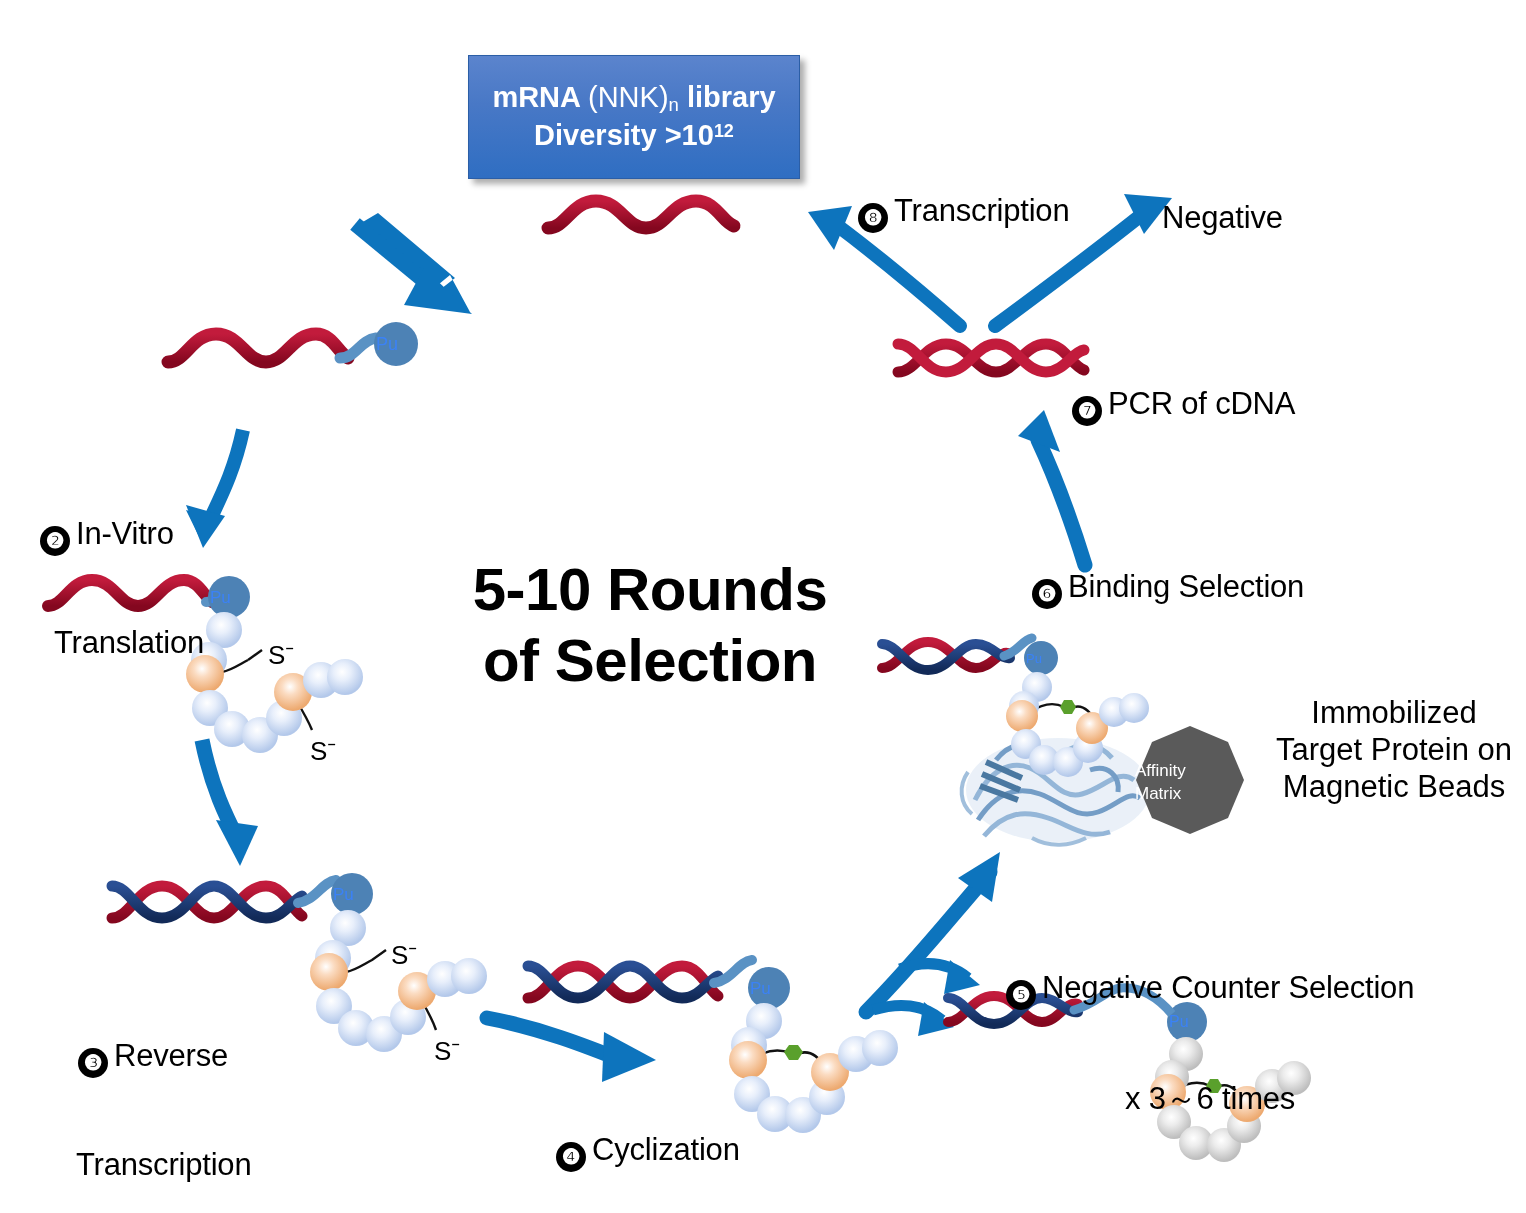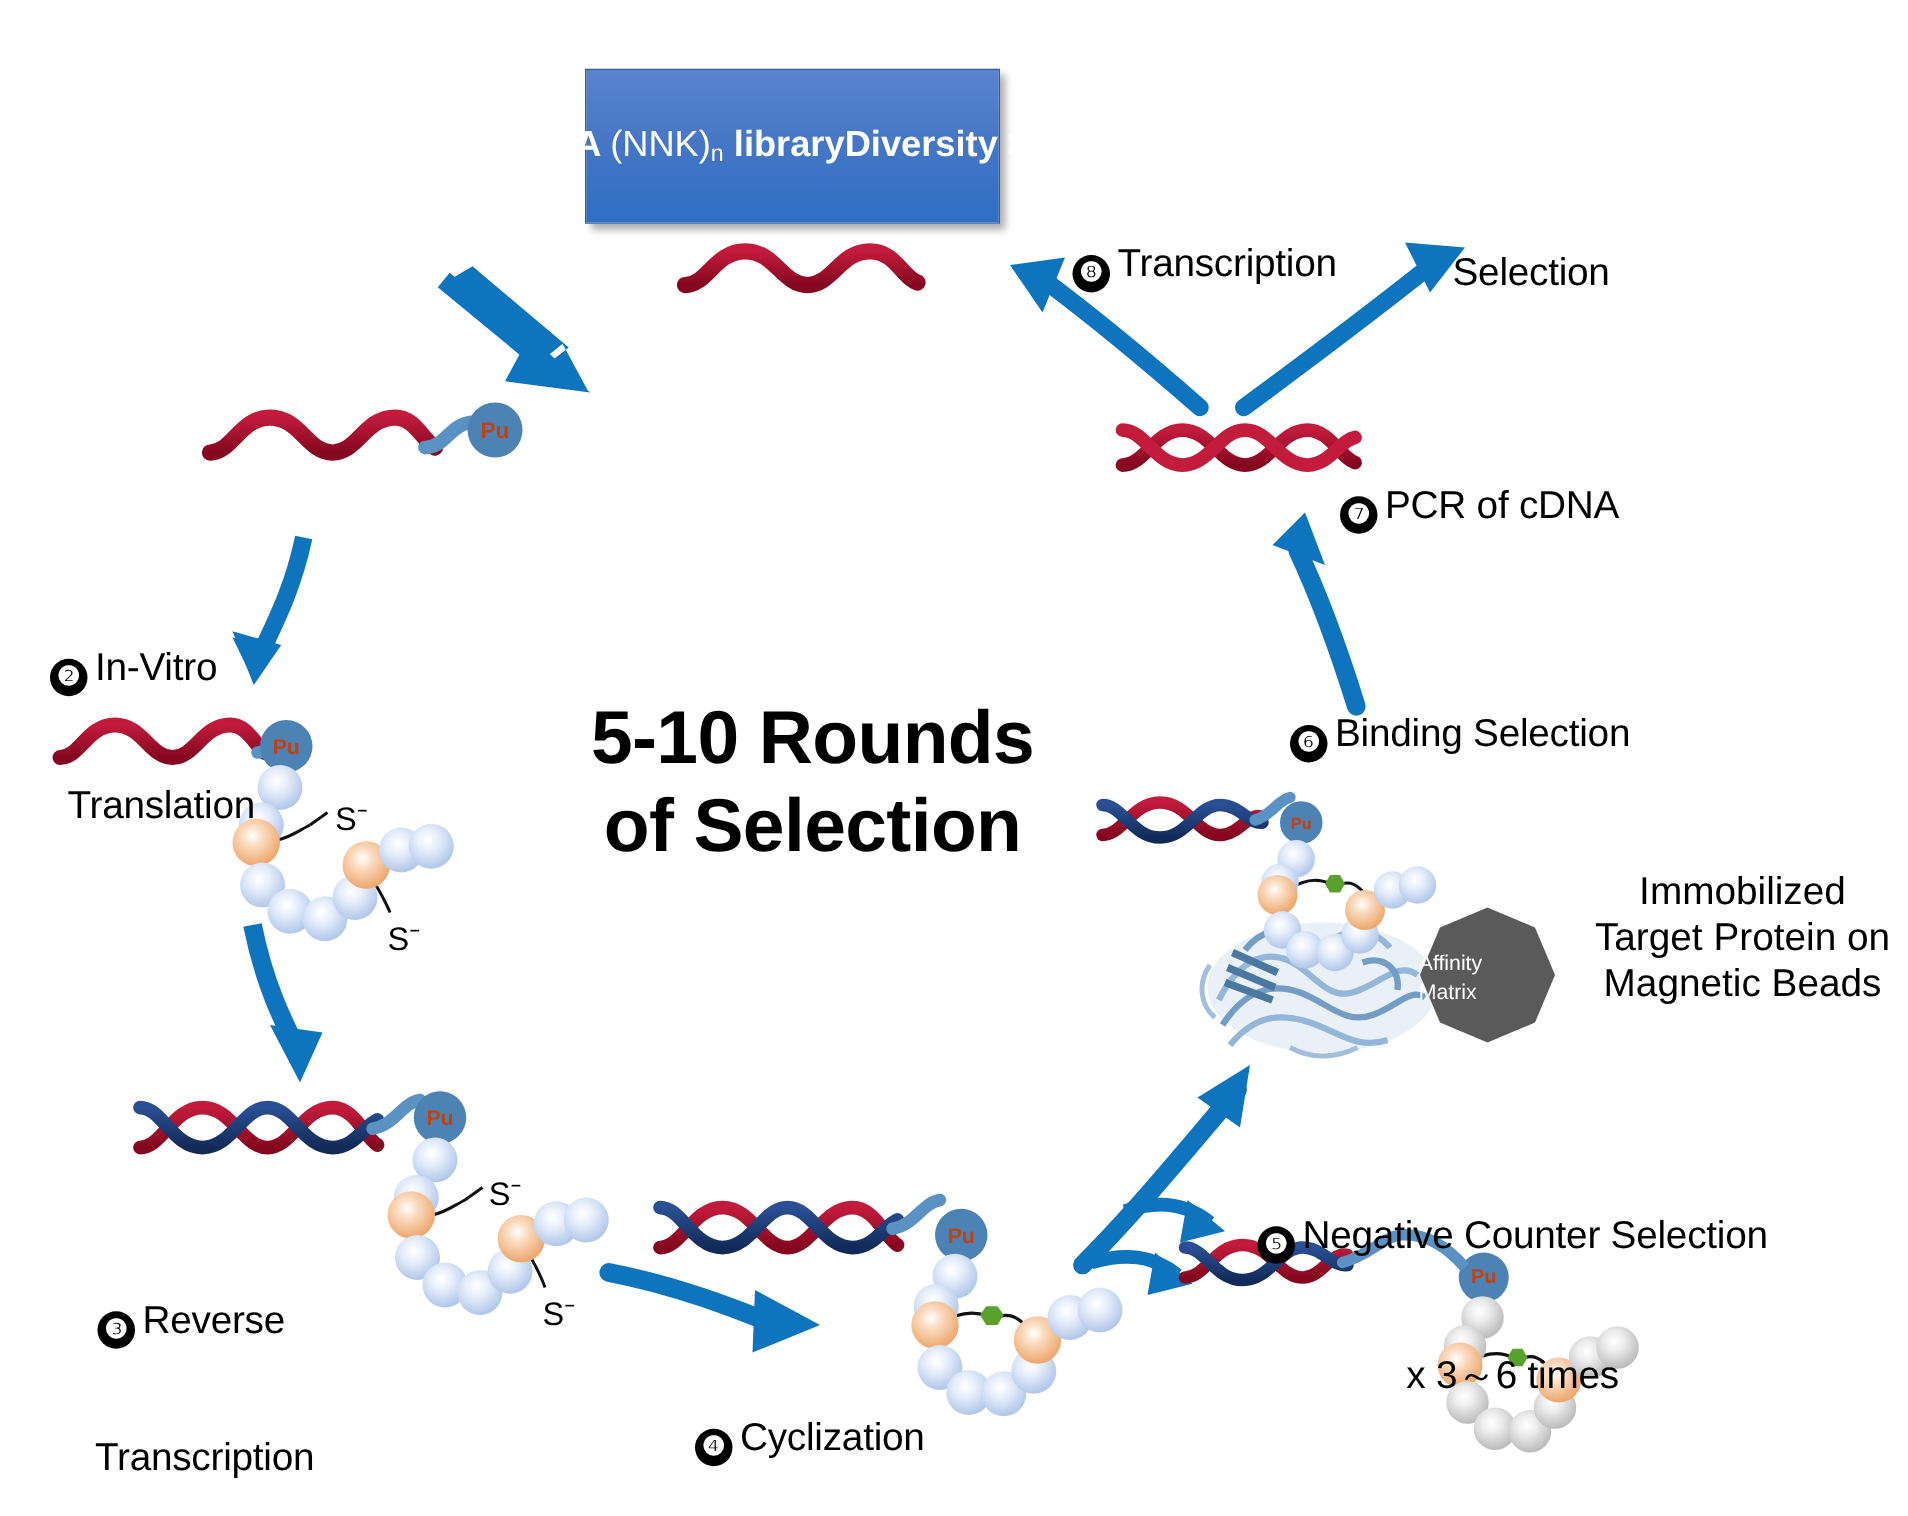--- a/index.html
+++ b/index.html
@@ -68,21 +68,21 @@
   #library-box {
     position: absolute;
     left: 468px;
     top: 55px;
     width: 330px;
     height: 122px;
     background: linear-gradient(180deg, #5b84cd 0%, #4878c6 40%, #2f6ec2 100%);
     border: 1px solid #2b5ea6;
     box-shadow: 5px 5px 6px rgba(0,0,0,0.32);
     display: flex;
-    flex-direction: row;
+    flex-direction: column;
     align-items: center;
     justify-content: center;
     color: #ffffff;
     font-weight: bold;
     font-size: 29px;
     line-height: 1.3;
   }
   #library-box .lib-line { white-space: pre; }
   #library-box .reg { font-weight: normal; }
   sub { font-size: 0.64em; vertical-align: -0.22em; }
@@ -96,24 +96,23 @@
     width: 110px;
     pointer-events: none;
   }
   .s-label {
     position: absolute;
     font-size: 26px;
     color: #000000;
   }
   .pu-label {
     position: absolute;
-    color: #c2410c;
-    font-weight: bold;
+    color: #3b82f6;
+    font-weight: normal;
     font-size: 17px;
-    text-align: center;
     pointer-events: none;
   }
 </style>
 </head>
 <body>
 
 <div id="stage">
 
   <svg id="vector-layer" viewBox="0 0 1526 1213">
     <defs>
@@ -363,21 +362,21 @@
     <div style="text-align:center; margin-top:2px;">x 3～6 times</div>
   </div>
 
   <div class="txt step-label" style="left:1072px; top:387px;"><span class="step-num">❼</span><span>PCR of cDNA</span></div>
 
   <div class="txt step-label" style="left:1032px; top:570px;"><span class="step-num">❻</span><span>Binding Selection</span></div>
 
   <div class="txt step-label" style="left:858px; top:194px;"><span class="step-num">❽</span><span>Transcription</span></div>
 
   <div class="txt step-label" style="left:1124px; top:132px;">
-    <div style="margin-left:38px;">Selection</div>
+    <div style="margin-left:38px;">Negative</div>
   </div>
 
   <div class="side-note" style="left:1258px; top:694px; width:272px;">
     <div>Immobilized</div>
     <div>Target Protein on</div>
     <div>Magnetic Beads</div>
   </div>
 
   <div class="matrix-label" style="left:1135px; top:760px;">
     <div>Affinity</div>

